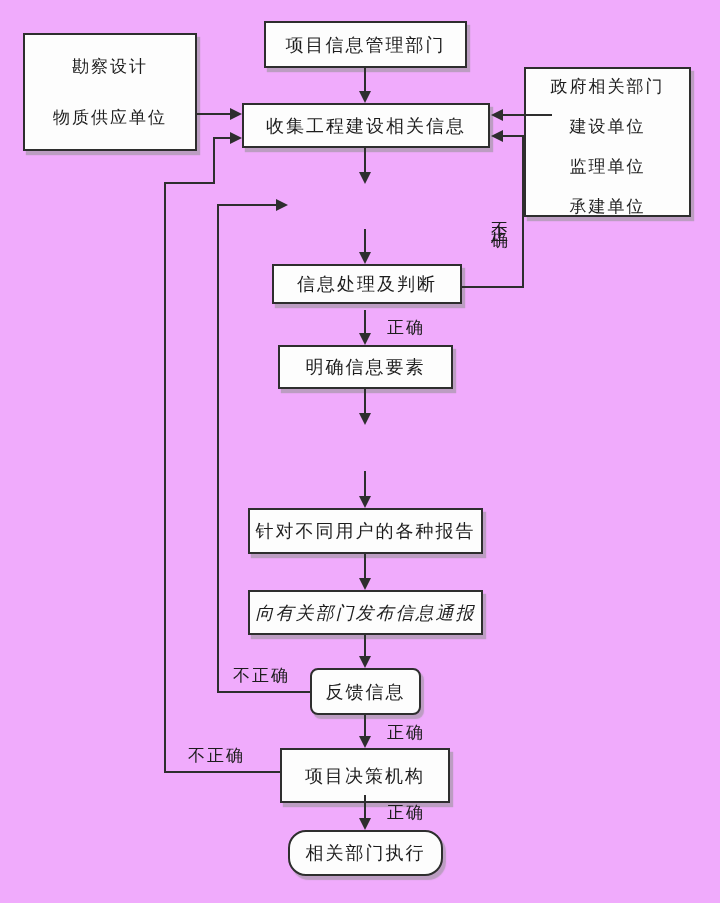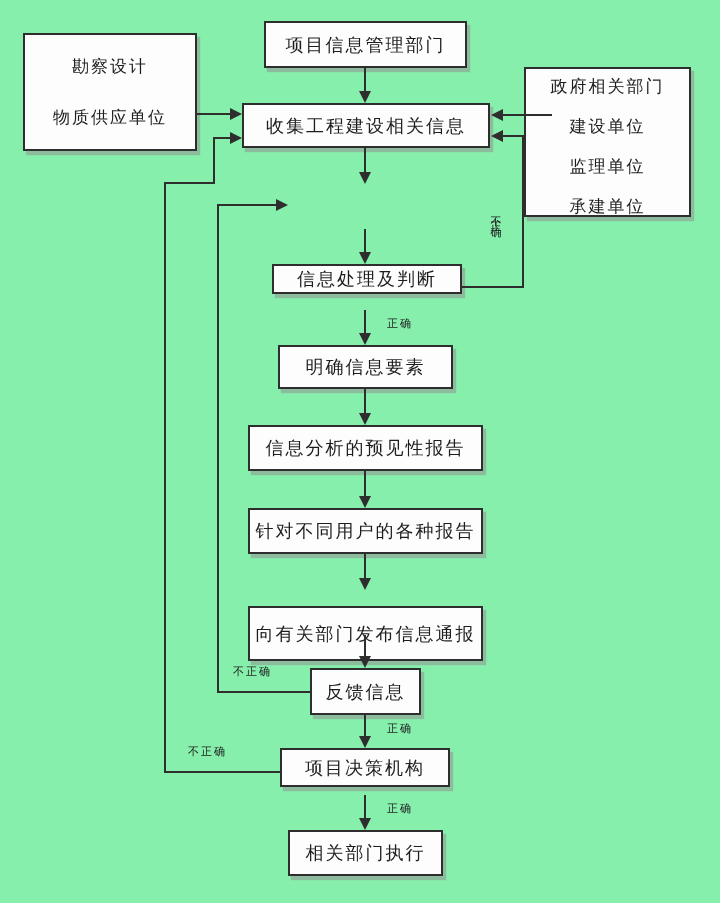--- a/index.html
+++ b/index.html
@@ -1,19 +1,19 @@
 <!DOCTYPE html>
 <html><head>
 <meta charset="utf-8">
 <style>
   html,body{margin:0;padding:0;background:#ffffff;}
   #canvas{
     position:relative;
     width:720px;height:903px;
-    background:#86efac;
+    background:#f0abfc;
     font-family:"Liberation Serif","DejaVu Serif",serif;
     color:#1d1d1d;
     overflow:hidden;
   }
   .box{
     position:absolute;
     box-sizing:border-box;
     border:2px solid #2e2e2e;
     background:#fdfdfd;
     box-shadow:3px 4px 1px rgba(145,145,145,0.55);
@@ -32,21 +32,21 @@
   }
   .hline,.vline{position:absolute;background:#2e2e2e;}
   .hline{height:2px;}
   .vline{width:2px;}
   .ah{position:absolute;width:0;height:0;}
   .ah.down{border-left:6px solid transparent;border-right:6px solid transparent;border-top:12px solid #2e2e2e;}
   .ah.right{border-top:6px solid transparent;border-bottom:6px solid transparent;border-left:12px solid #2e2e2e;}
   .ah.left{border-top:6px solid transparent;border-bottom:6px solid transparent;border-right:12px solid #2e2e2e;}
   .lbl{
     position:absolute;
-    font-size:11px;
+    font-size:17px;
     letter-spacing:2px;
     white-space:nowrap;
   }
   .lbl.vert{
     writing-mode:vertical-rl;
     text-orientation:upright;
     letter-spacing:5px;
     white-space:normal;
   }
 </style>
@@ -69,49 +69,46 @@
     <span>建设单位</span>
     <span>监理单位</span>
     <span>承建单位</span>
   </div>
 
   <div class="box" style="left:242px;top:103px;width:248px;height:45px;">
     <span>收集工程建设相关信息</span>
   </div>
 
 
-  <div class="box" style="left:272px;top:264px;width:190px;height:30px;">
+  <div class="box" style="left:272px;top:264px;width:190px;height:40px;">
     <span>信息处理及判断</span>
   </div>
 
   <div class="box" style="left:278px;top:345px;width:175px;height:44px;">
     <span>明确信息要素</span>
   </div>
 
-  <div class="box" style="left:248px;top:425px;width:235px;height:46px;">
-    <span>信息分析的预见性报告</span>
-  </div>
 
   <div class="box" style="left:248px;top:508px;width:235px;height:46px;">
     <span>针对不同用户的各种报告</span>
   </div>
 
-  <div class="box" style="left:248px;top:606px;width:235px;height:55px;">
+  <div class="box" style="left:248px;top:590px;width:235px;height:45px;font-style:italic;">
     <span>向有关部门发布信息通报</span>
   </div>
 
-  <div class="box" style="left:310px;top:668px;width:111px;height:47px;">
+  <div class="box" style="left:310px;top:668px;width:111px;height:47px;border-radius:8px;">
     <span>反馈信息</span>
   </div>
 
-  <div class="box" style="left:280px;top:748px;width:170px;height:39px;">
+  <div class="box" style="left:280px;top:748px;width:170px;height:55px;">
     <span>项目决策机构</span>
   </div>
 
-  <div class="box" style="left:288px;top:830px;width:155px;height:46px;">
+  <div class="box" style="left:288px;top:830px;width:155px;height:46px;border-radius:18px;">
     <span>相关部门执行</span>
   </div>
 
   <div class="vline" style="left:364px;top:68px;height:24px;"></div>
   <div class="ah down" style="left:359px;top:91px;"></div>
 
   <div class="vline" style="left:364px;top:148px;height:25px;"></div>
   <div class="ah down" style="left:359px;top:172px;"></div>
 
   <div class="vline" style="left:364px;top:229px;height:24px;"></div>

